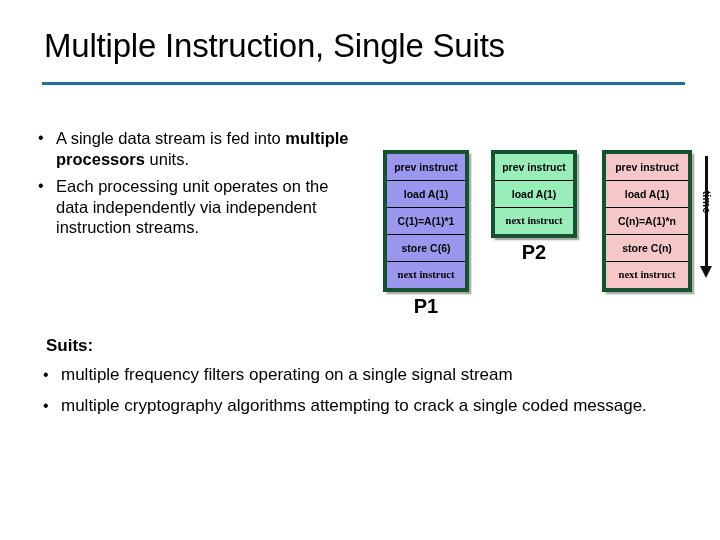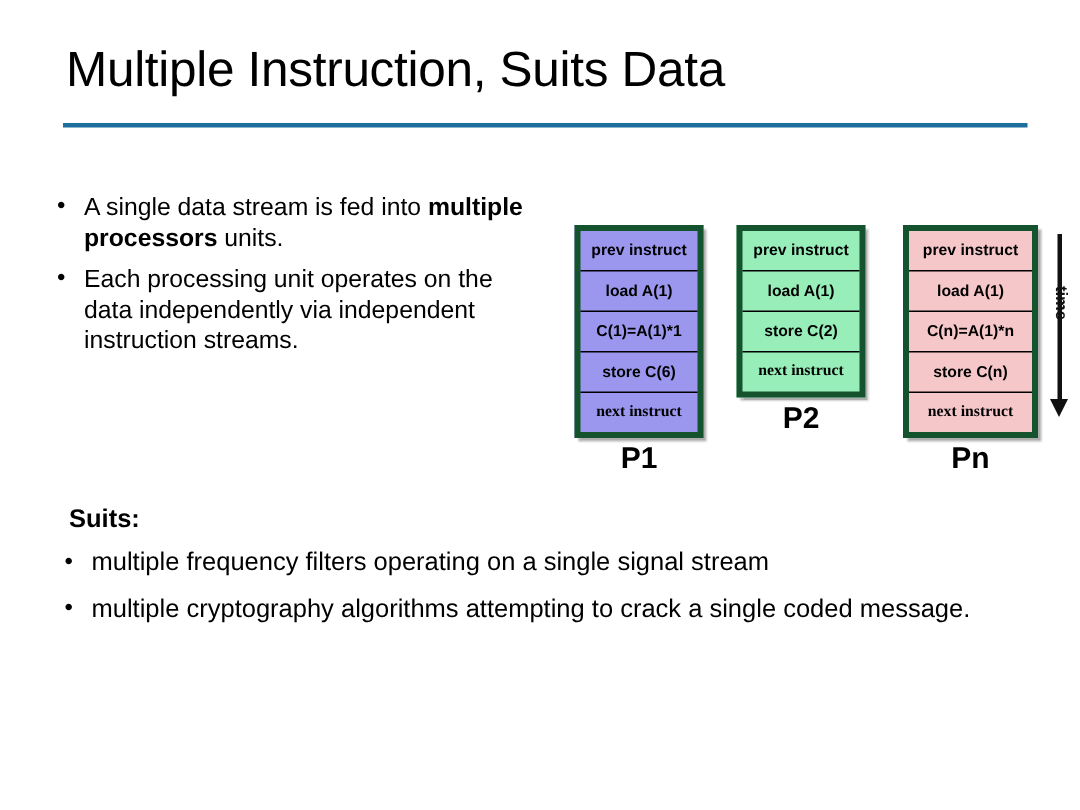--- a/index.html
+++ b/index.html
@@ -179,21 +179,21 @@
   .lower-bullets .bullet-row .dot {
     left: 9px;
     line-height: 21px;
   }
 </style>
 </head>
 <body>
 
 <div class="slide">
 
-  <div class="title">Multiple Instruction, Suits Data</div>
+  <div class="title">Multiple Instruction, Single Suits</div>
   <div class="title-rule"></div>
 
   <div class="upper-bullets">
     <div class="bullet-row">
       <span class="dot">•</span>
       <span>A single data stream is fed into </span><span class="bold">multiple processors</span><span> units.</span>
     </div>
     <div class="bullet-row">
       <span class="dot">•</span>
       <span>Each processing unit operates on the data independently via independent instruction streams.</span>
@@ -210,35 +210,33 @@
         <div class="proc-cell">store C(6)</div>
         <div class="proc-cell">next instruct</div>
       </div>
       <div class="proc-label">P1</div>
     </div>
 
     <div class="proc-col c1">
       <div class="proc-box fill-p2">
         <div class="proc-cell">prev instruct</div>
         <div class="proc-cell">load A(1)</div>
-        <div class="proc-cell">store C(2)</div>
         <div class="proc-cell">next instruct</div>
       </div>
       <div class="proc-label">P2</div>
     </div>
 
     <div class="proc-col c2">
       <div class="proc-box fill-pn">
         <div class="proc-cell">prev instruct</div>
         <div class="proc-cell">load A(1)</div>
         <div class="proc-cell">C(n)=A(1)*n</div>
         <div class="proc-cell">store C(n)</div>
         <div class="proc-cell">next instruct</div>
       </div>
-      <div class="proc-label">Pn</div>
     </div>
 
   </div>
 
   <div class="time-arrow">
     <div class="shaft"></div>
     <div class="head"></div>
     <div class="time-label">time</div>
   </div>
 

